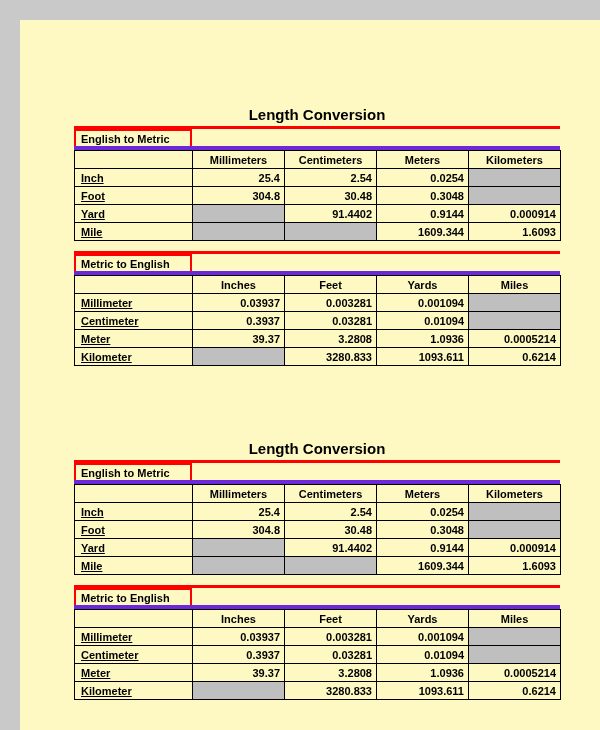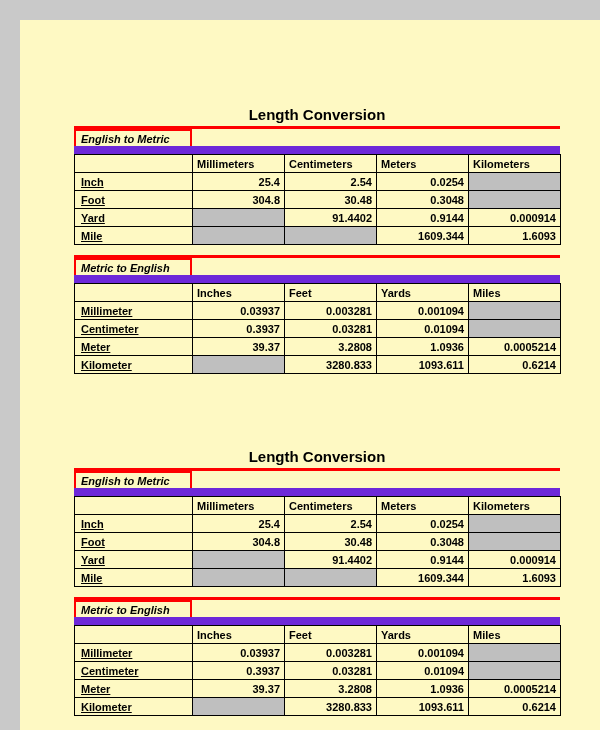--- a/index.html
+++ b/index.html
@@ -18,21 +18,21 @@
     overflow: hidden;
   }
   .sec { width: 486px; margin-left: 54px; }
   .sec + .sec { margin-top: 74px; }
   .title {
     font-size: 15px; font-weight: 700;
     text-align: center;
     margin-bottom: 3px;
   }
   .redline { height: 3px; background: #fe0000; }
-  .subheader { display: flex; border-bottom: 8px solid #6d28d9; font-style: italic; }
+  .subheader { display: flex; border-bottom: 4px solid #6d28d9; }
   .subheader-cell {
     box-sizing: border-box;
     width: 118px;
     border: 2px solid #fe0000; border-bottom: 0;
     font-size: 11px; font-weight: 700;
     padding: 2px 5px 1px;
   }
   table.conv {
     width: 486px;
     border-collapse: collapse;
@@ -41,21 +41,21 @@
   col.c-label { width: 118px; }
   col.c-val { width: 92px; }
   .conv th, .conv td {
     border: 1px solid #000;
     font-size: 11px;
     height: 15px;
     padding: 1px 4px;
     overflow: hidden;
     white-space: nowrap;
   }
-  .conv th { font-weight: 700; text-align: left; }
+  .conv th { font-weight: 700; text-align: center; }
   td.rowlabel { font-weight: 700; text-align: left; padding-left: 6px; text-decoration: underline; }
   td.num { font-weight: 700; text-align: right; }
   td.gray { background: #bfbfbf; }
   .tablegap { height: 10px; }
 </style>
 </head>
 <body>
 
 <div class="page">
 

